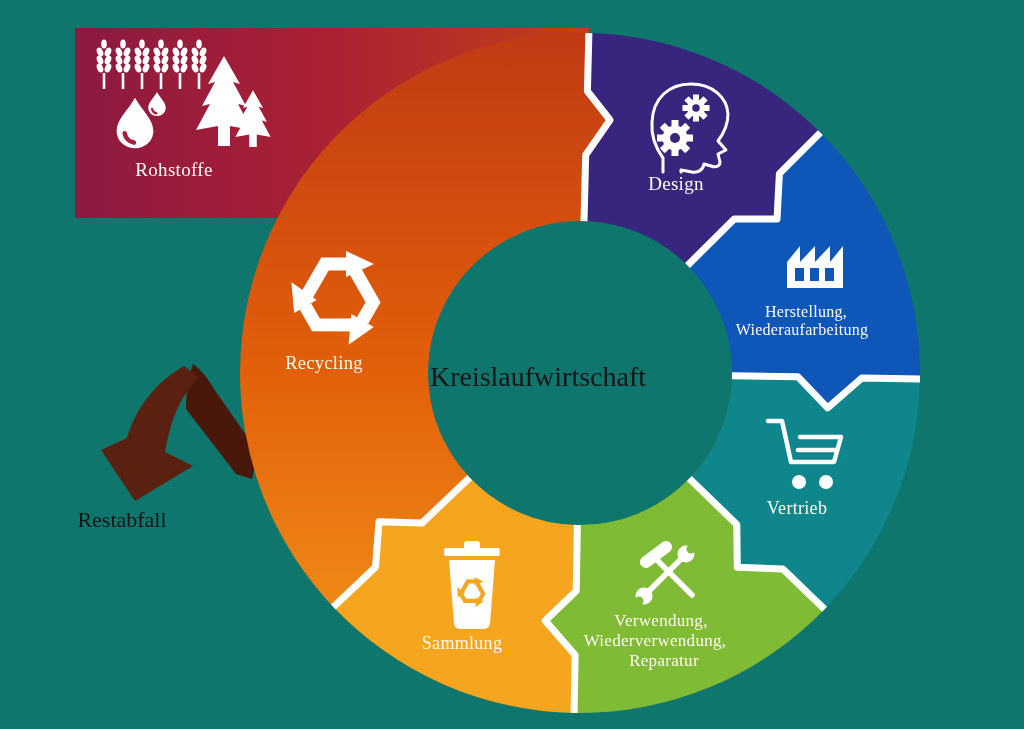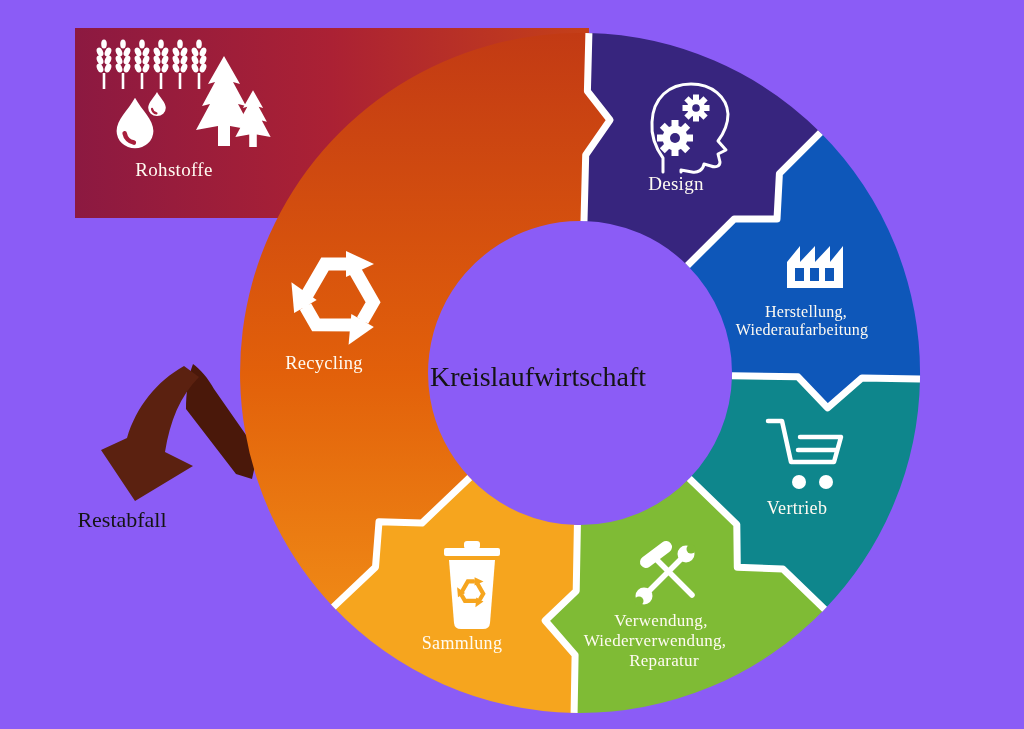--- a/index.html
+++ b/index.html
@@ -1,16 +1,16 @@
 <!DOCTYPE html>
 <html><head>
 <meta charset="utf-8">
 <style>
   html,body{margin:0;padding:0;background:#ffffff;}
-  .stage{position:relative;width:1024px;height:729px;background:#8b5cf6;overflow:hidden;
+  .stage{position:relative;width:1024px;height:729px;background:#0f766e;overflow:hidden;
          font-family:"Liberation Serif", serif;}
   svg{display:block;}
   text{font-family:"Liberation Serif", serif;}
   .seg-label{letter-spacing:.3px;}
 </style>
 </head>
 <body>
 
 <div class="stage">
 <svg width="1024" height="729" viewBox="0 0 1024 729" xmlns="http://www.w3.org/2000/svg">

